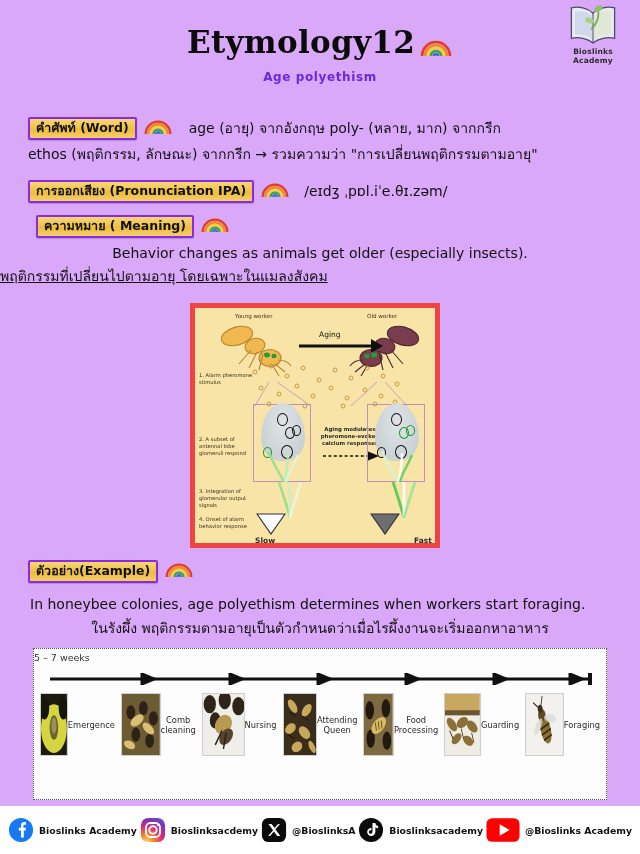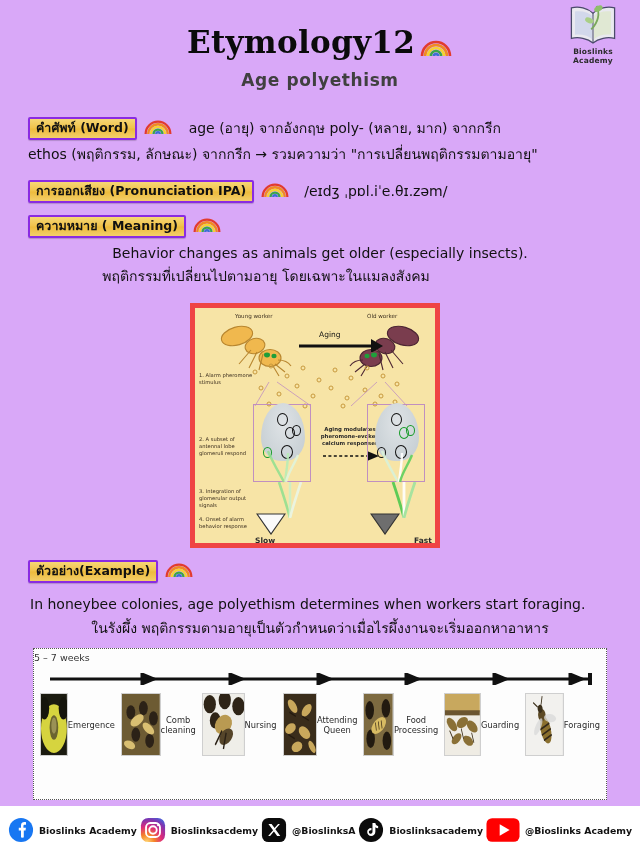--- a/index.html
+++ b/index.html
@@ -13,21 +13,21 @@
 
   
   .logo-box{position:absolute;right:8px;top:2px;width:78px;text-align:center;}
   .logo-book{width:54px;height:44px;margin:0 auto;display:block;}
   .logo-cap{font-size:7.5px;color:#2b2b2b;font-weight:600;letter-spacing:.2px;margin-top:1px;
             font-family:"DejaVu Sans","Liberation Sans",sans-serif;}
 
   .title{text-align:center;padding-top:24px;font-family:"DejaVu Serif","Liberation Serif",serif;
          font-weight:bold;font-size:31px;color:#0b0b0b;letter-spacing:.3px;}
   .title .rb{display:inline-block;vertical-align:-4px;margin-left:4px;}
-  .subtitle{text-align:center;font-size:17px;font-weight:bold;color:#404040;margin-top:6px;letter-spacing:.6px;}
+  .subtitle{text-align:center;font-size:12px;font-weight:bold;color:#6d28d9;margin-top:6px;letter-spacing:.6px;}
 
   
   .badge{
     display:inline-block;border:2px solid #8a2be2;border-radius:2px;
     background:linear-gradient(180deg,#f6d776 0%,#f0c24a 48%,#edbb3c 52%,#f3cf6a 100%);
     color:#111;font-weight:bold;font-size:12.5px;padding:1px 6px 2px 6px;line-height:1.25;
     box-shadow:0 1px 1px rgba(0,0,0,.18);
   }
   .badge-row{display:flex;align-items:center;gap:6px;}
 
@@ -128,36 +128,36 @@
               <path d="M6 19 A11 11 0 0 1 28 19" stroke="#f08a23"></path>
               <path d="M9 19 A8 8 0 0 1 25 19" stroke="#f5d330"></path>
               <path d="M12 19 A5 5 0 0 1 22 19" stroke="#3aa64a"></path>
               <path d="M15 19 A2 2 0 0 1 19 19" stroke="#3b6fd4"></path>
             </g>
           </svg></span>
       <span class="body-text" style="margin-left:8px;">/eɪdʒ ˌpɒl.iˈe.θɪ.zəm/</span>
     </div>
   </div>
 
-  <div class="row" style="left:28px;top:215px;">
+  <div class="row" style="left:36px;top:215px;">
     <div class="badge-row">
       <span class="badge">ความหมาย ( Meaning)</span>
       <span><svg width="30" height="18" viewBox="0 0 34 20">
             <g fill="none" stroke-width="2.6">
               <path d="M3 19 A14 14 0 0 1 31 19" stroke="#e23b2e"></path>
               <path d="M6 19 A11 11 0 0 1 28 19" stroke="#f08a23"></path>
               <path d="M9 19 A8 8 0 0 1 25 19" stroke="#f5d330"></path>
               <path d="M12 19 A5 5 0 0 1 22 19" stroke="#3aa64a"></path>
               <path d="M15 19 A2 2 0 0 1 19 19" stroke="#3b6fd4"></path>
             </g>
           </svg></span>
     </div>
   </div>
   <div class="body-text" style="position:absolute;left:0;top:243px;width:640px;text-align:center;">Behavior changes as animals get older (especially insects).</div>
-  <div class="body-text" style="position:absolute;left:0;top:266px;width:532px;text-align:center;">พฤติกรรมที่เปลี่ยนไปตามอายุ โดยเฉพาะในแมลงสังคม</div>
+  <div class="body-text" style="position:absolute;left:0;top:266px;width:532px;text-decoration:underline;">พฤติกรรมที่เปลี่ยนไปตามอายุ โดยเฉพาะในแมลงสังคม</div>
 
   <div class="diagram">
 
     <div class="dg-top" style="left:40px;top:5px;">Young worker</div>
     <div class="dg-top" style="left:172px;top:5px;">Old worker</div>
 
     <svg style="position:absolute;left:20px;top:12px;" width="80" height="62" viewBox="0 0 80 62">
       <g stroke="#b8862f" stroke-width="1.1" fill="#f0b84e">
         <ellipse cx="22" cy="16" rx="16" ry="9" transform="rotate(-16 22 16)"></ellipse>
         <ellipse cx="40" cy="26" rx="10" ry="7.5" transform="rotate(-16 40 26)"></ellipse>

